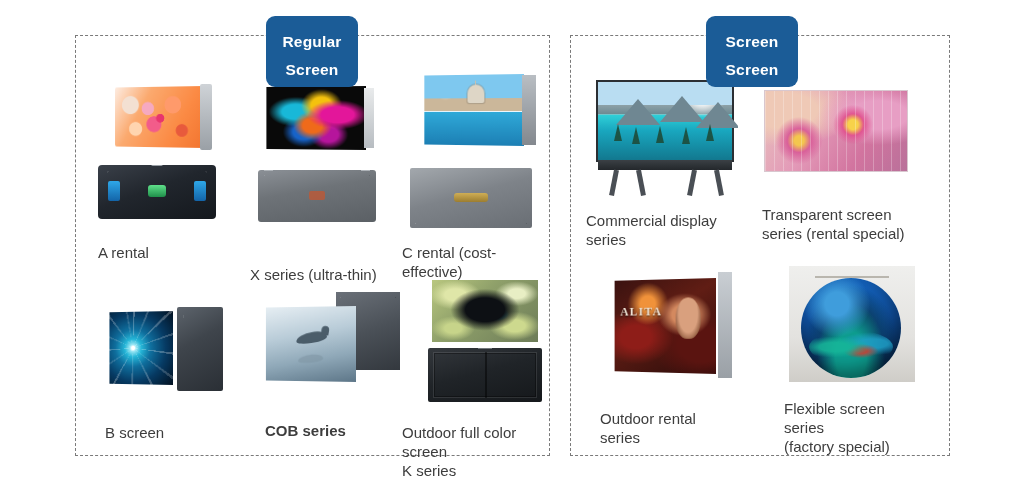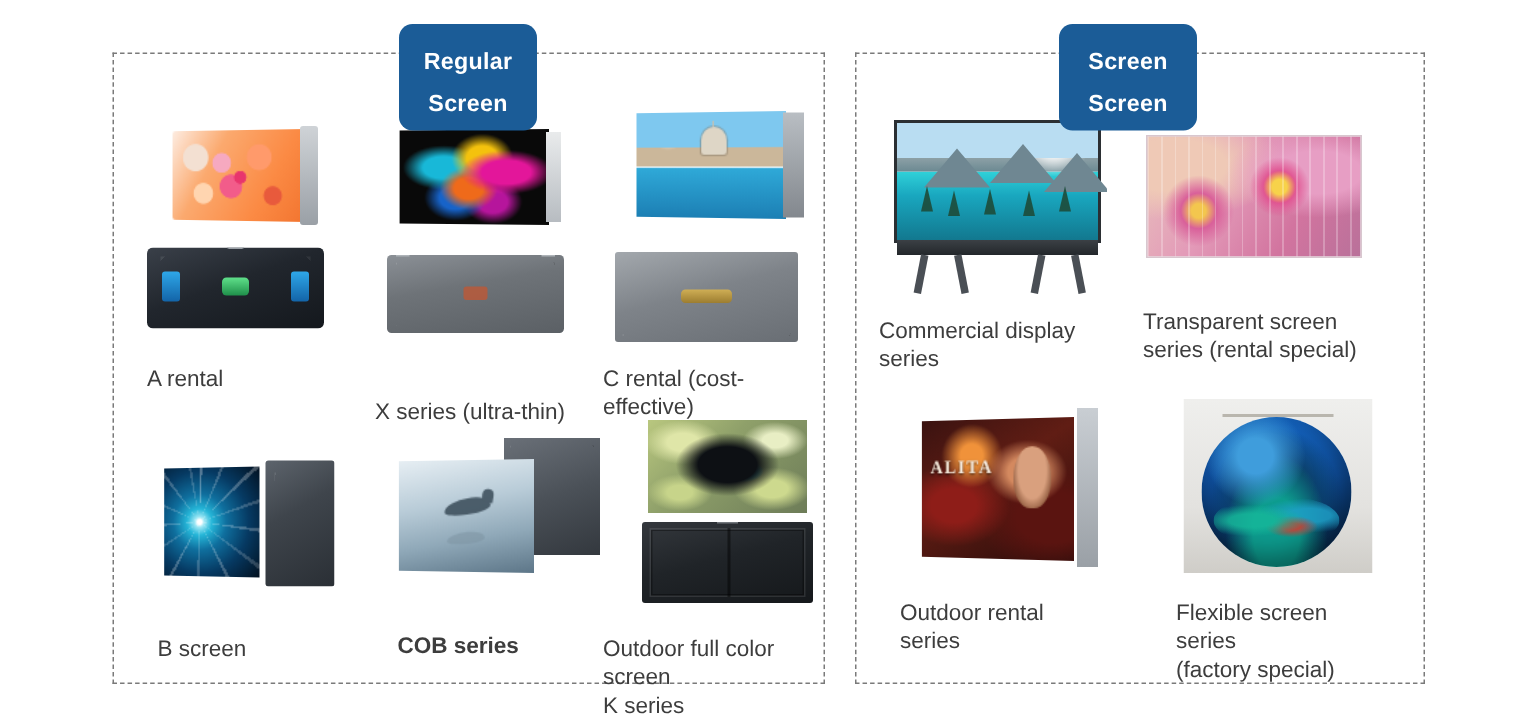--- a/index.html
+++ b/index.html
@@ -488,21 +488,21 @@
 </div>
 
 <div class="item">
   <div class="art" style="left:604px; top:272px; width:128px; height:106px;">
     <div class="rental-face" style="position:absolute; left:0; top:6px; width:112px; height:96px;">
       <div class="rental-head"></div>
       <div class="rental-title">ALITA</div>
     </div>
     <div class="rental-side" style="position:absolute; right:0; top:0; width:14px; height:106px;"></div>
   </div>
-  <div class="caption" style="left:600px; top:399px; width:140px;">Outdoor rental series</div>
+  <div class="caption" style="left:600px; top:409px; width:140px;">Outdoor rental series</div>
 </div>
 
 <div class="item">
   <div class="art" style="left:789px; top:266px; width:126px; height:116px;">
     <div class="sphere-room" style="left:0; top:0; right:0; bottom:0;"></div>
     <div class="sphere-rail" style="left:26px; top:10px; width:74px;"></div>
     <div class="sphere" style="left:12px; top:12px; width:100px; height:100px;"></div>
   </div>
   <div class="caption" style="left:784px; top:399px; width:138px;">Flexible screen series
 (factory special)</div>

